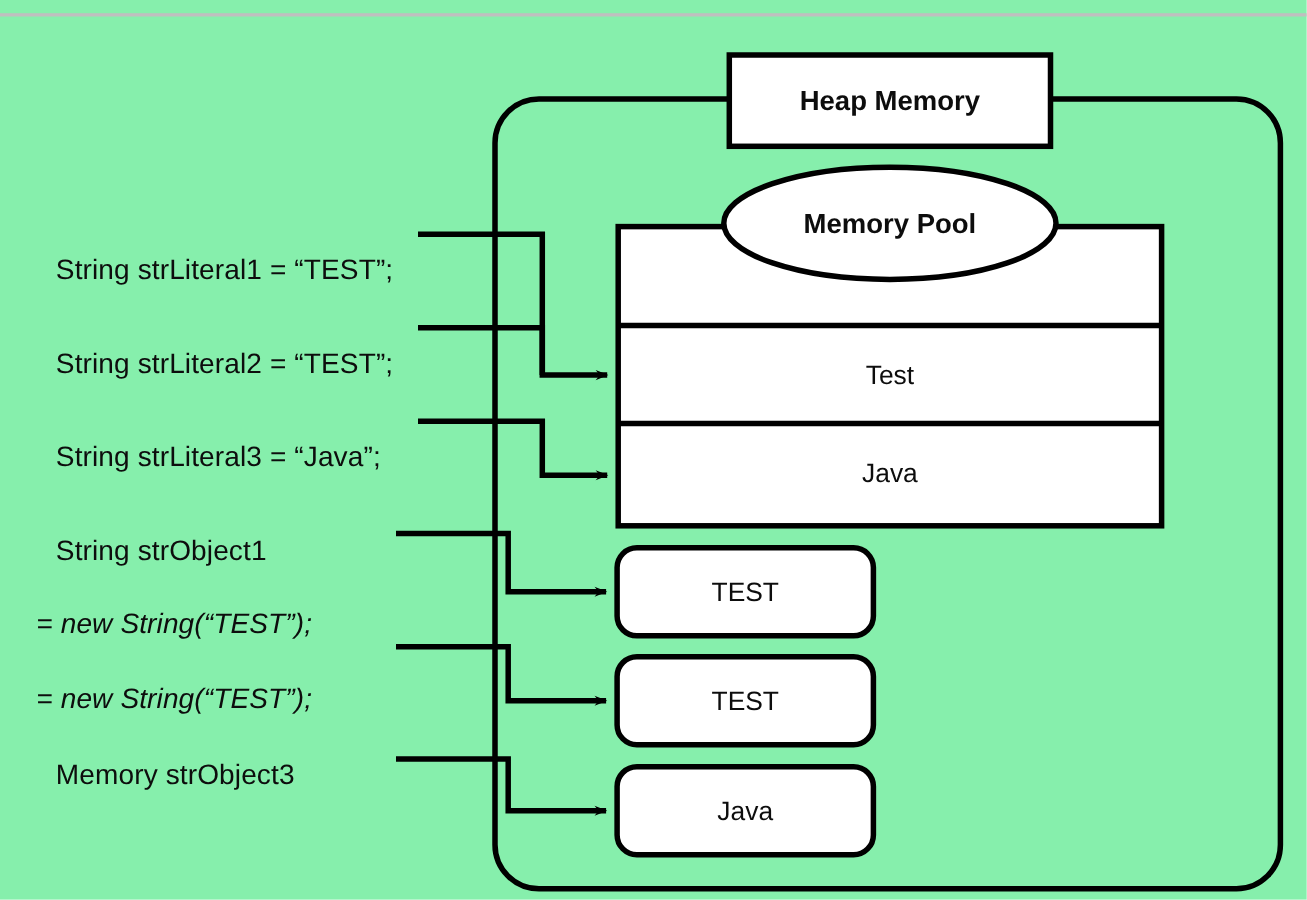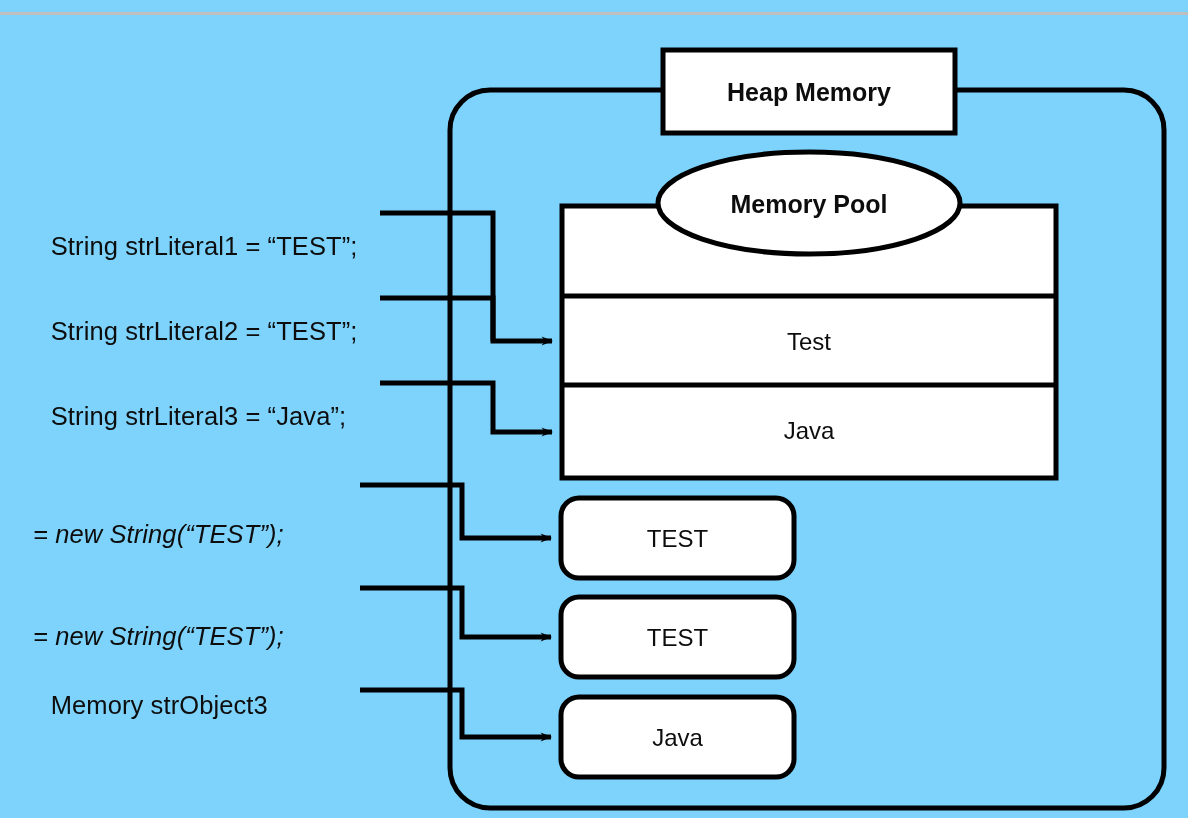--- a/index.html
+++ b/index.html
@@ -8,21 +8,21 @@
     padding: 0;
     background: #ffffff;
   }
   body {
     font-family: "Liberation Sans", sans-serif;
   }
   #canvas {
     position: relative;
     width: 1188px;
     height: 818px;
-    background: #7dd3fc;
+    background: #86efac;
     overflow: hidden;
   }
   #topRule {
     position: absolute;
     left: 0;
     top: 12px;
     width: 1188px;
     height: 3px;
     background: #bfbfbf;
   }
@@ -124,20 +124,21 @@
 
   <div class="txt code-line" style="left:22px; top:282px;">
     <span>String strLiteral2 = “TEST”;</span>
   </div>
 
   <div class="txt code-line" style="left:22px; top:367px;">
     <span>String strLiteral3 = “Java”;</span>
   </div>
 
   <div class="txt code-line" style="left:22px; top:452px;">
+    <span>String strObject1</span>
     <span class="l2">= new String(“TEST”);</span>
   </div>
 
   <div class="txt code-line" style="left:22px; top:554px;">
     <span class="l2">= new String(“TEST”);</span>
   </div>
 
   <div class="txt code-line" style="left:22px; top:656px;">
     <span>Memory strObject3</span>
   </div>

